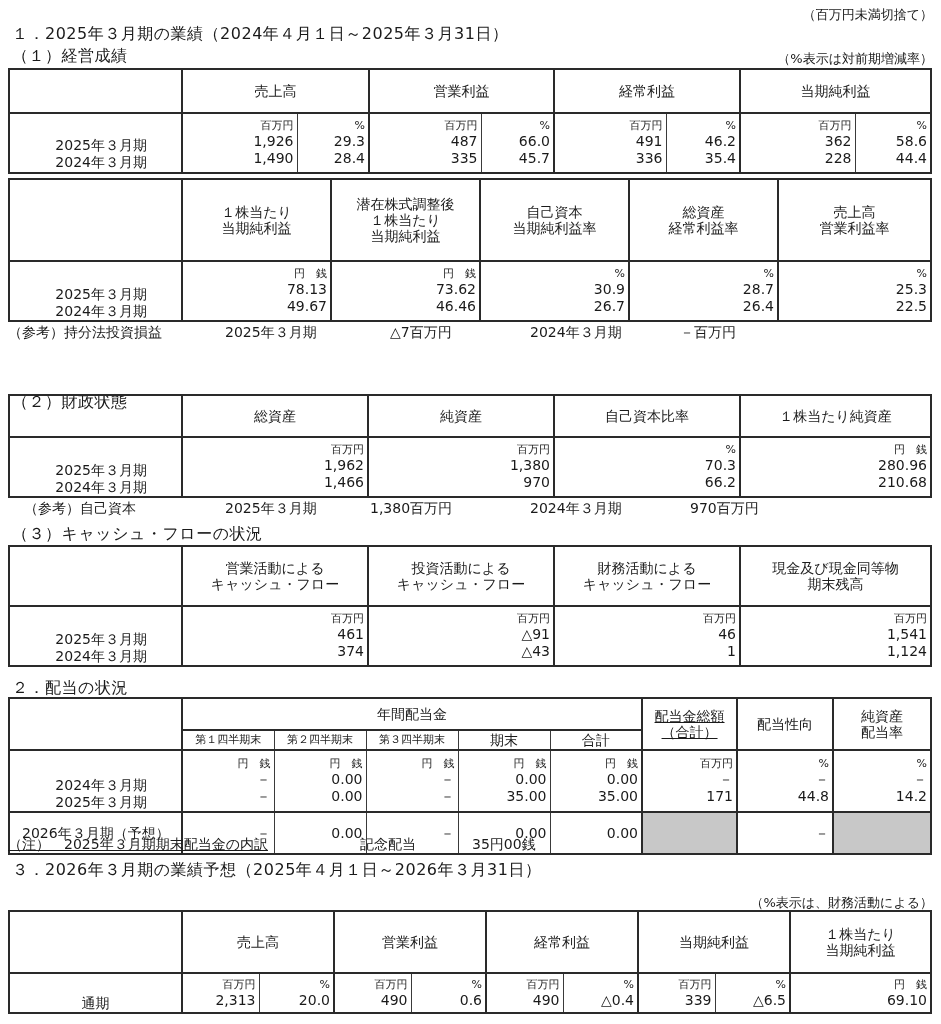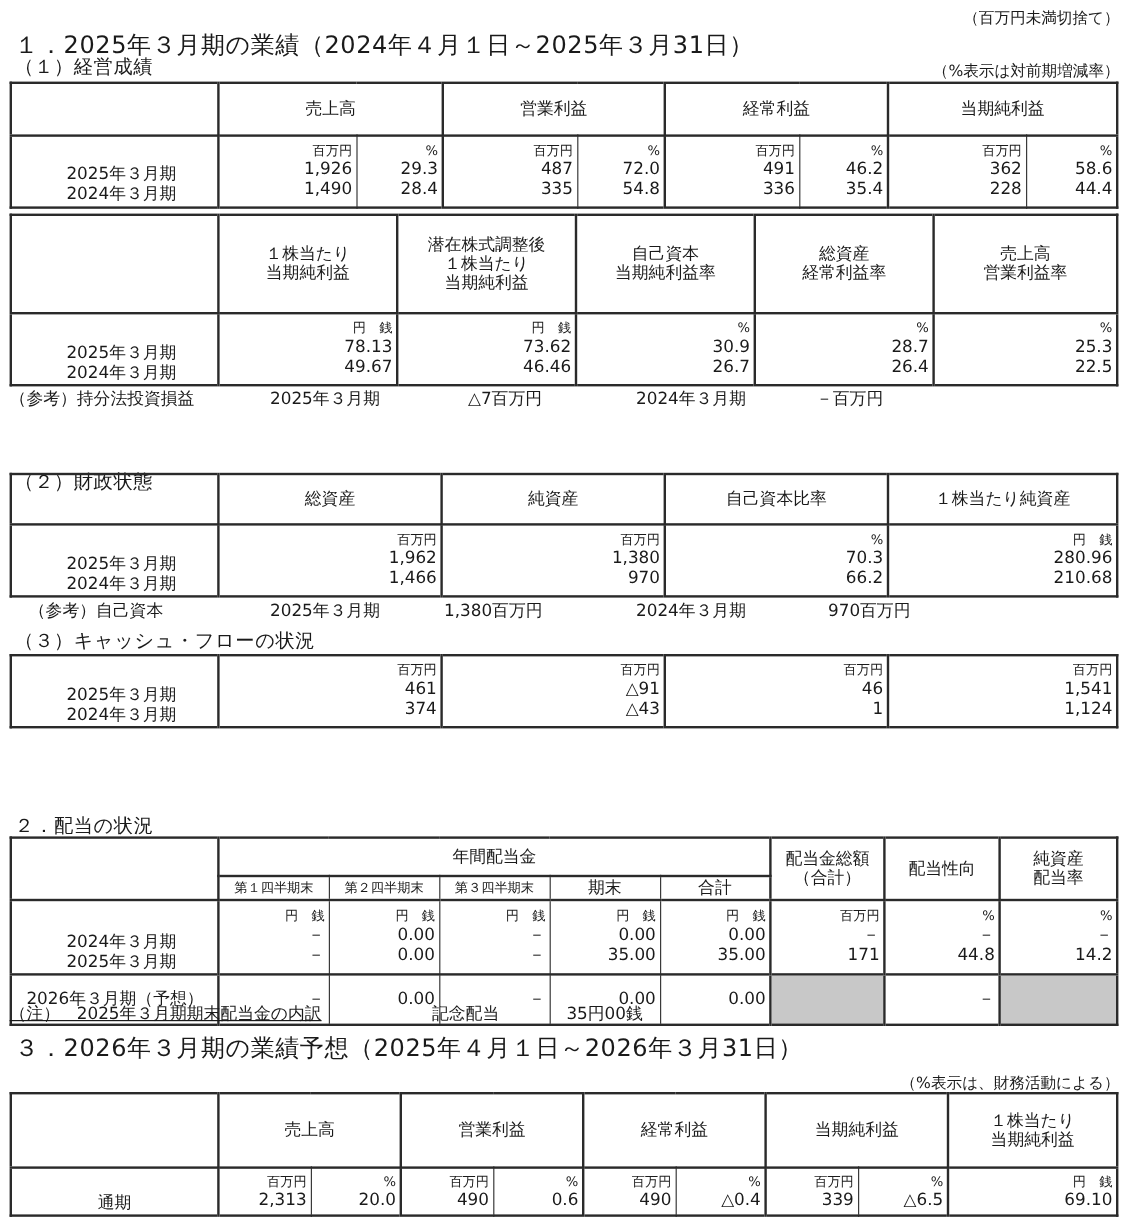--- a/index.html
+++ b/index.html
@@ -2,21 +2,21 @@
 <html><head>
 <meta charset="utf-8">
 <style>
   html, body { margin:0; padding:0; background:#ffffff; }
   body {
     width:941px; height:1024px; position:relative; overflow:hidden;
     font-family: "DejaVu Sans", "Liberation Sans", sans-serif;
     color:#1a1a1a; font-size:14px;
   }
   .abs { position:absolute; white-space:nowrap; }
-  .h1 { font-size:20px; letter-spacing:0.5px; }
+  .h1 { font-size:16px; letter-spacing:0.5px; }
   .h2 { font-size:16px; letter-spacing:0.5px; }
   .note-right { font-size:13px; }
   table.t {
     position:absolute; border-collapse:collapse; table-layout:fixed;
     border:2px solid #2a2a2a;
   }
   table.t td {
     border:1px solid #3a3a3a; padding:0 3px; font-size:14px;
     vertical-align:middle; overflow:hidden; white-space:nowrap; line-height:16px;
   }
@@ -73,22 +73,22 @@
           <span class="val">29.3</span>
           <span class="val">28.4</span>
         </td>
     <td class="num">
           <span class="unit">百万円</span>
           <span class="val">487</span>
           <span class="val">335</span>
         </td>
     <td class="num r">
           <span class="unit">%</span>
-          <span class="val">72.0</span>
-          <span class="val">54.8</span>
+          <span class="val">66.0</span>
+          <span class="val">45.7</span>
         </td>
     <td class="num">
           <span class="unit">百万円</span>
           <span class="val">491</span>
           <span class="val">336</span>
         </td>
     <td class="num r">
           <span class="unit">%</span>
           <span class="val">46.2</span>
           <span class="val">35.4</span>
@@ -226,20 +226,31 @@
 <div class="abs h2" style="left:12px; top:524px;">（３）キャッシュ・フローの状況</div>
 <table class="t" style="left:8px; top:545px; width:922px;">
   <colgroup>
     <col style="width:173px">
       <col style="width:186px">
       <col style="width:186px">
     <col style="width:186px">
       <col style="width:191px">
   </colgroup>
   <tbody>
+      <tr style="height:60px;">
+    <td class="hd r"></td>
+    <td class="hd r" style="white-space:pre-line;">営業活動による
+キャッシュ・フロー</td>
+    <td class="hd r" style="white-space:pre-line;">投資活動による
+キャッシュ・フロー</td>
+    <td class="hd r" style="white-space:pre-line;">財務活動による
+キャッシュ・フロー</td>
+    <td class="hd" style="white-space:pre-line;">現金及び現金同等物
+期末残高</td>
+  </tr>
   <tr style="height:60px;">
     <td class="lab" style="vertical-align:bottom;">
       <span class="val" style="margin-top:14px;">2025年３月期</span>
       <span class="val">2024年３月期</span>
     </td>
     <td class="num r">
           <span class="unit">百万円</span>
           <span class="val">461</span>
           <span class="val">374</span>
         </td>
@@ -272,21 +283,21 @@
     <col style="width:92px">
       <col style="width:92px">
       <col style="width:95px">
       <col style="width:96px">
       <col style="width:98px">
   </colgroup>
   <tbody>
       <tr style="height:32px;">
     <td class="r" rowspan="2" style="border-bottom:2px solid #2a2a2a;"></td>
     <td colspan="5" class="r" style="text-align:center; border-bottom:2px solid #2a2a2a;">年間配当金</td>
-    <td class="hd r" rowspan="2" style="white-space:pre-line; line-height:16px;">配当金総額
+    <td class="hd r" rowspan="2" style="white-space:pre-line; line-height:16px;text-decoration:underline;">配当金総額
 （合計）</td>
     <td class="hd r" rowspan="2" style="white-space:pre-line;">配当性向</td>
     <td class="hd" rowspan="2" style="white-space:pre-line;">純資産
 配当率</td>
   </tr>
   <tr style="height:20px;">
     <td class="hd sm">第１四半期末</td>
     <td class="hd sm">第２四半期末</td>
     <td class="hd sm">第３四半期末</td>
     <td class="hd">期末</td>

